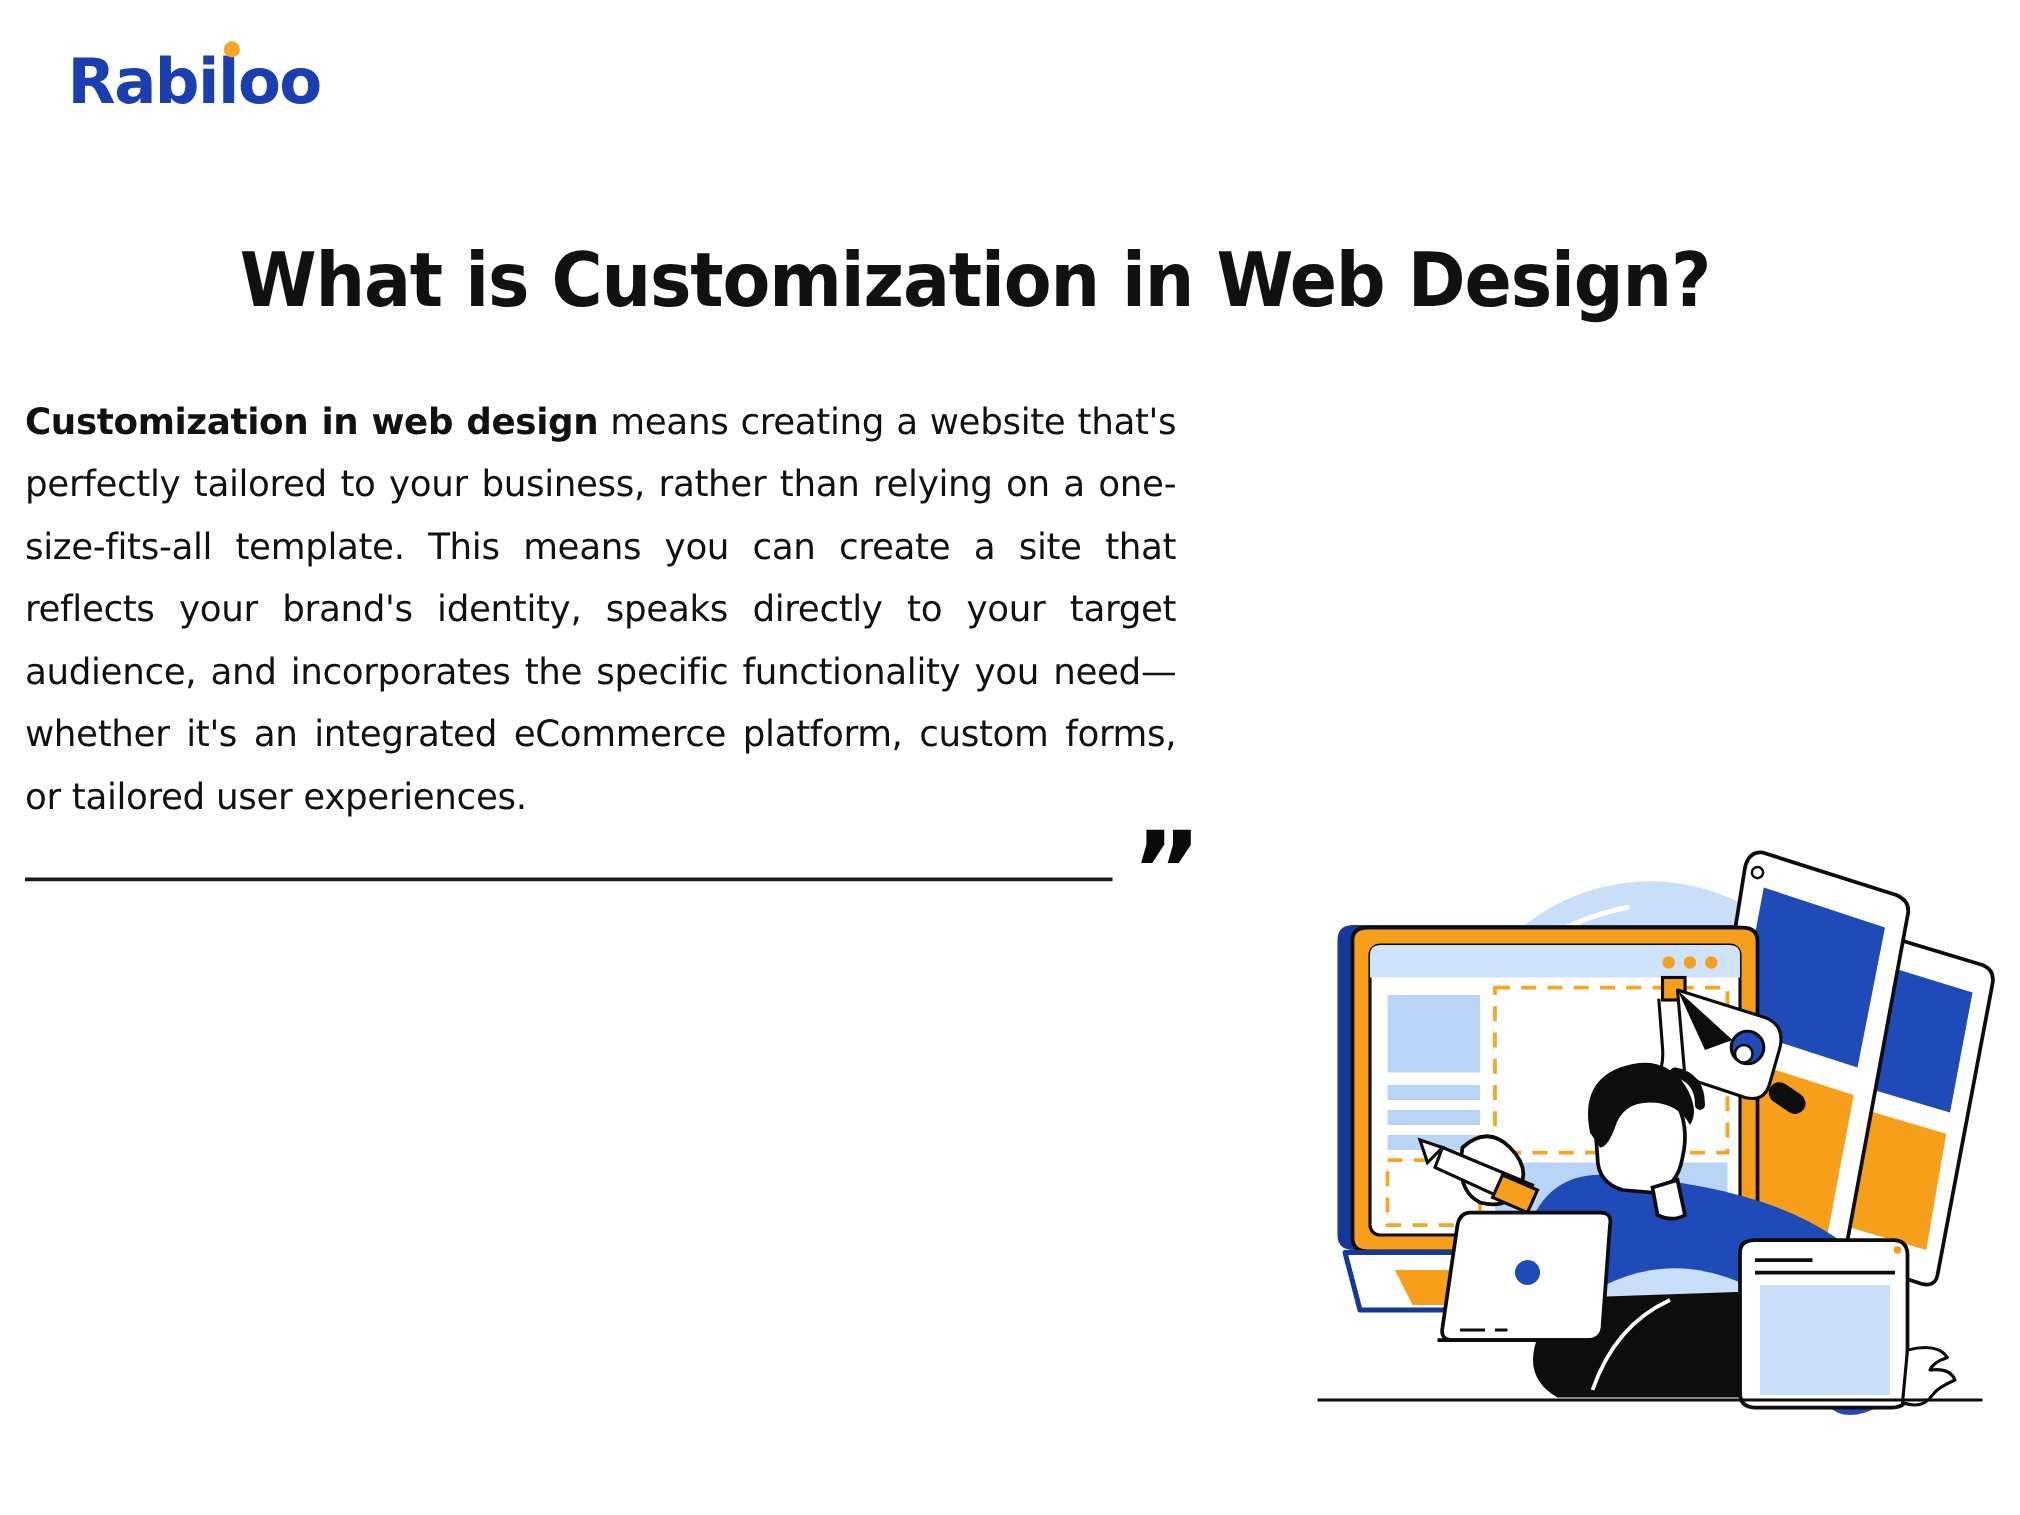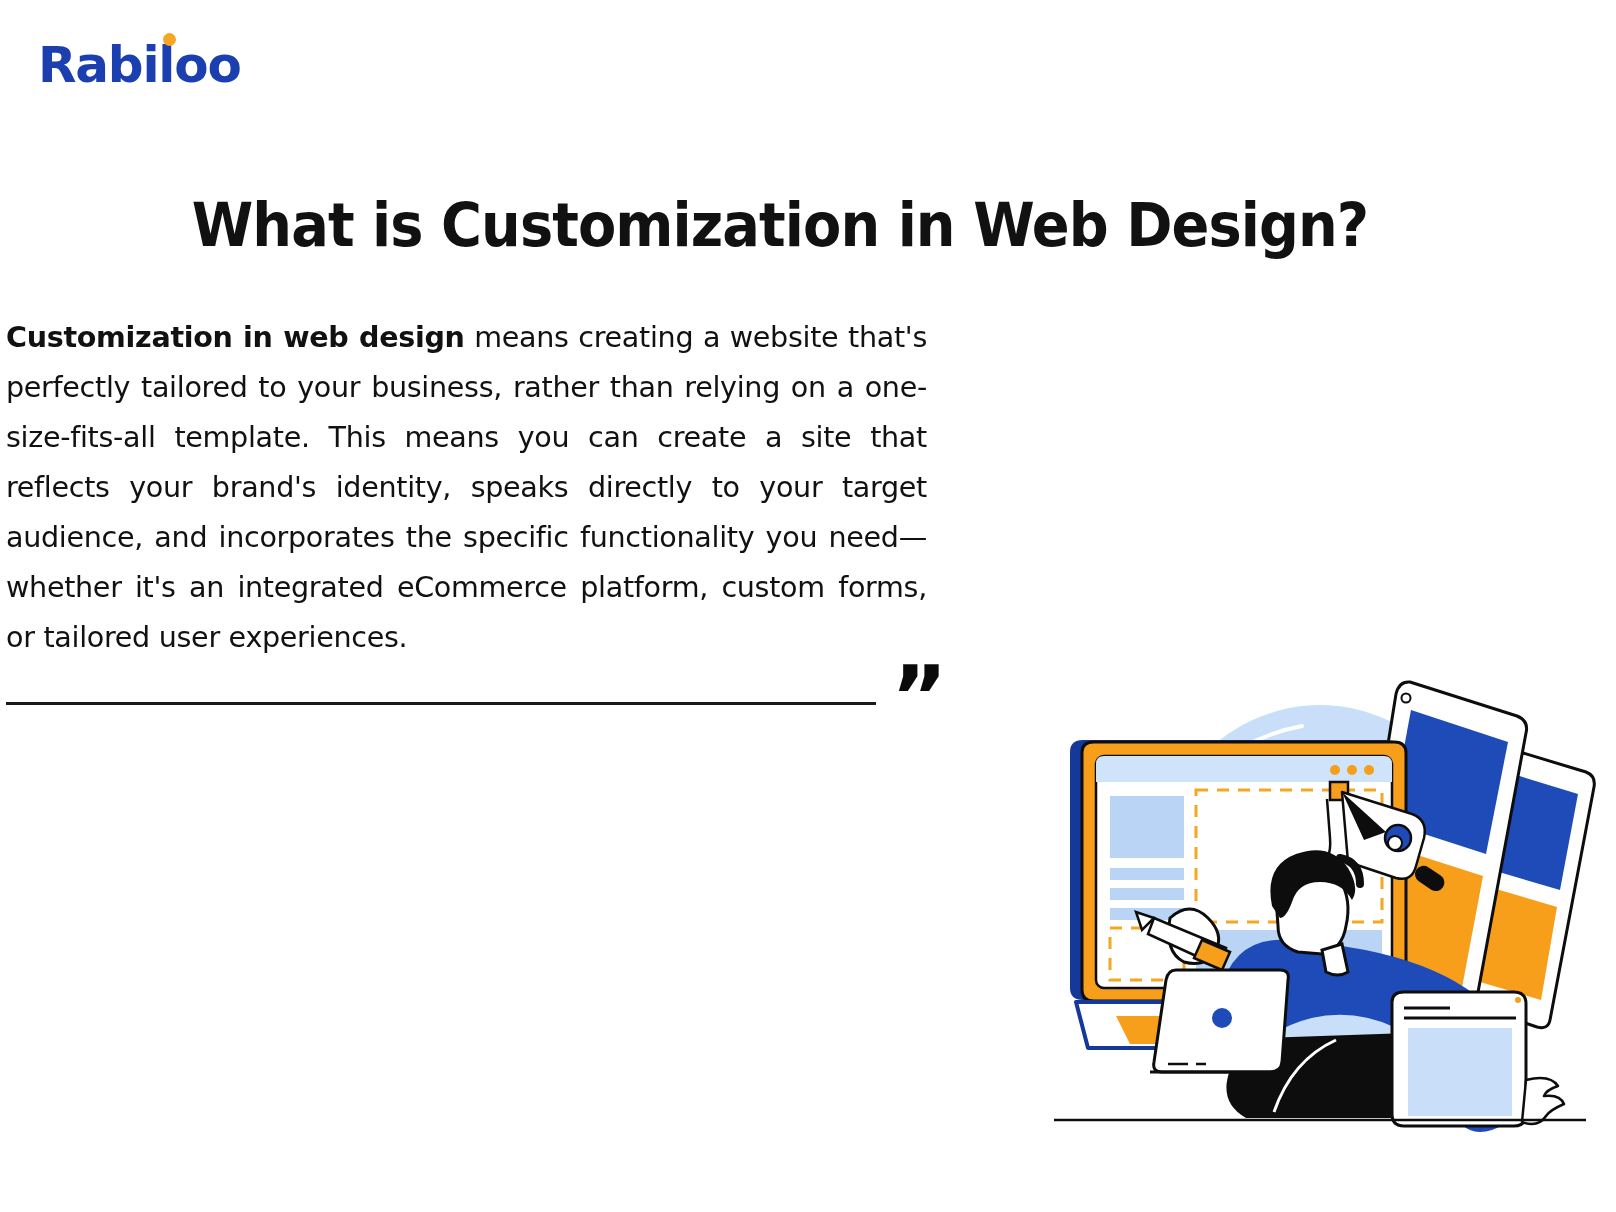--- a/index.html
+++ b/index.html
@@ -12,21 +12,21 @@
     height: 1212px;
     position: relative;
     overflow: hidden;
     font-family: "Liberation Sans", sans-serif;
     -webkit-font-smoothing: antialiased;
   }
 
   
   #logo {
     position: absolute;
-    left: 38px;
+    left: 54px;
     top: 34px;
     height: 62px;
     display: flex;
     align-items: center;
   }
   #logo-text {
     font-family: "DejaVu Sans", sans-serif;
     font-size: 50px;
     font-weight: 700;
     letter-spacing: -1.2px;
@@ -59,21 +59,21 @@
     color: #111111;
     line-height: 1.1;
     transform: scaleX(0.93);
     transform-origin: center center;
     white-space: nowrap;
   }
 
   
   #quote-block {
     position: absolute;
-    left: 6px;
+    left: 20px;
     top: 312px;
     width: 935px;
   }
   #quote-text {
     font-family: "DejaVu Sans", sans-serif;
     font-size: 29px;
     line-height: 50px;
     color: #111111;
     text-align: justify;
     text-justify: inter-word;

